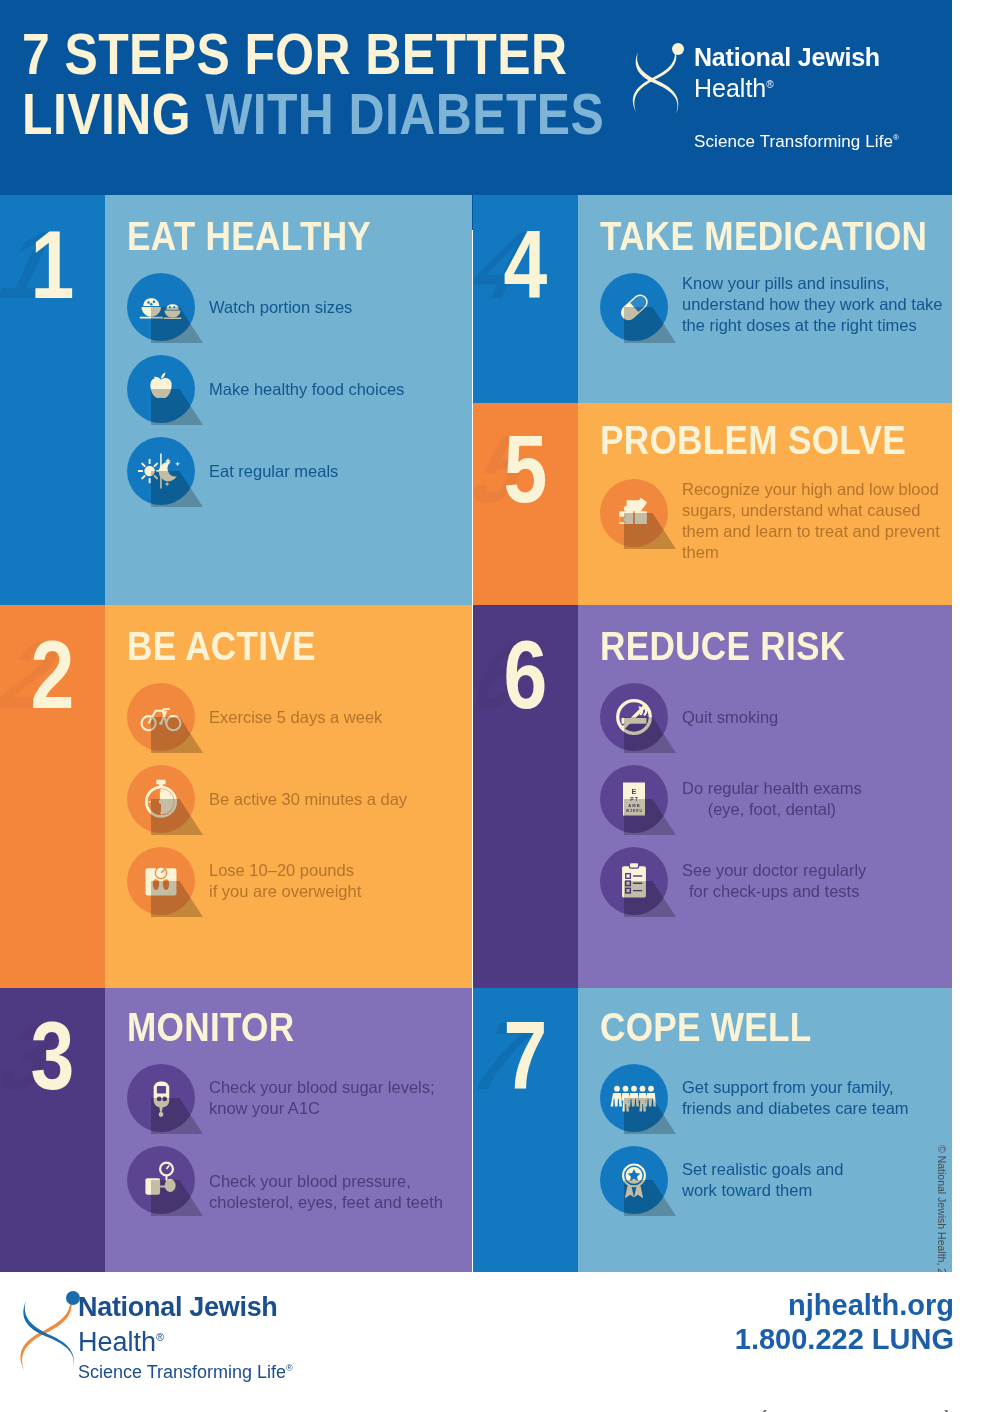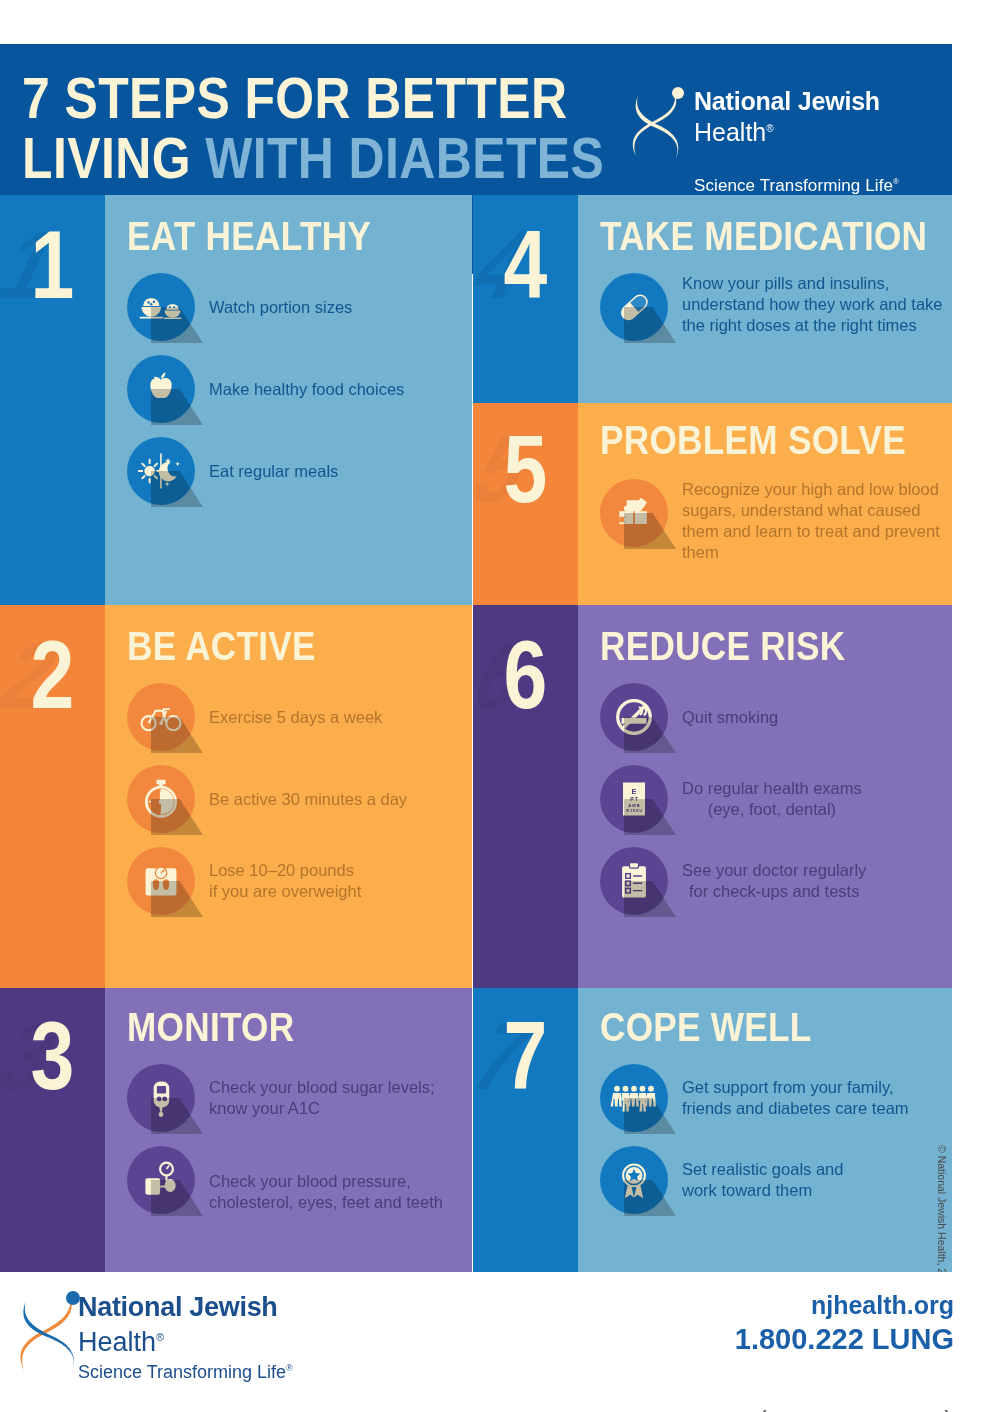--- a/index.html
+++ b/index.html
@@ -1,20 +1,20 @@
 <!DOCTYPE html>
 <html><head>
 <meta charset="utf-8">
 <style>
   html,body{margin:0;padding:0;background:#ffffff;}
   body{width:996px;height:1412px;position:relative;overflow:hidden;
        font-family:"Liberation Sans","DejaVu Sans",sans-serif;}
 
   
-  .header{position:absolute;left:0;top:0;width:952px;height:230px;background:#07559C;margin-top:44px;}
+  .header{position:absolute;left:0;top:0;width:952px;height:230px;background:#07559C;}
   .header-title{position:absolute;left:22px;top:24px;width:600px;}
   .title-line{font-family:"Liberation Sans Narrow","Liberation Sans",sans-serif;
               font-weight:bold;font-size:58px;line-height:60px;letter-spacing:0.5px;
               transform:scaleX(0.86);transform-origin:left center;white-space:nowrap;}
   .cream{color:#FBF3D5;}
   .ltblue{color:#7FB4D6;}
 
   .hdr-logo{position:absolute;left:628px;top:40px;width:300px;height:120px;}
   .hdr-logo-mark{position:absolute;left:0;top:2px;width:58px;height:78px;}
   .hdr-logo-text{position:absolute;left:66px;top:4px;}
@@ -63,21 +63,21 @@
   .footer{position:absolute;left:0;top:1272px;width:996px;height:140px;background:#ffffff;}
   .ftr-logo-mark{position:absolute;left:14px;top:18px;width:70px;height:88px;}
   .ftr-name{position:absolute;left:78px;top:20px;color:#1B4E8C;font-weight:bold;
             font-size:27px;line-height:30px;letter-spacing:-0.3px;}
   .ftr-health{position:absolute;left:78px;top:50px;color:#1B4E8C;font-weight:normal;
             font-size:27px;line-height:30px;}
   .ftr-health sup{font-size:11px;vertical-align:super;}
   .ftr-tag{position:absolute;left:78px;top:90px;color:#1B4E8C;font-size:18px;}
   .ftr-tag sup{font-size:9px;vertical-align:super;}
   .ftr-right{position:absolute;right:42px;top:16px;text-align:right;}
-  .ftr-web{color:#1B5FA8;font-weight:bold;font-size:25px;line-height:34px;}
+  .ftr-web{color:#1B5FA8;font-weight:bold;font-size:29px;line-height:34px;}
   .ftr-phone{color:#1B5FA8;font-weight:bold;font-size:29px;line-height:34px;}
   .ftr-phone2{color:#6E6A63;font-weight:normal;font-size:29px;line-height:36px;margin-top:48px;}
 </style>
 </head>
 <body>
 
 <div class="header">
   <div class="header-title">
     <div class="title-line cream">7 STEPS FOR BETTER</div>
     <div class="title-line"><span class="cream">LIVING </span><span class="ltblue">WITH DIABETES</span></div>

